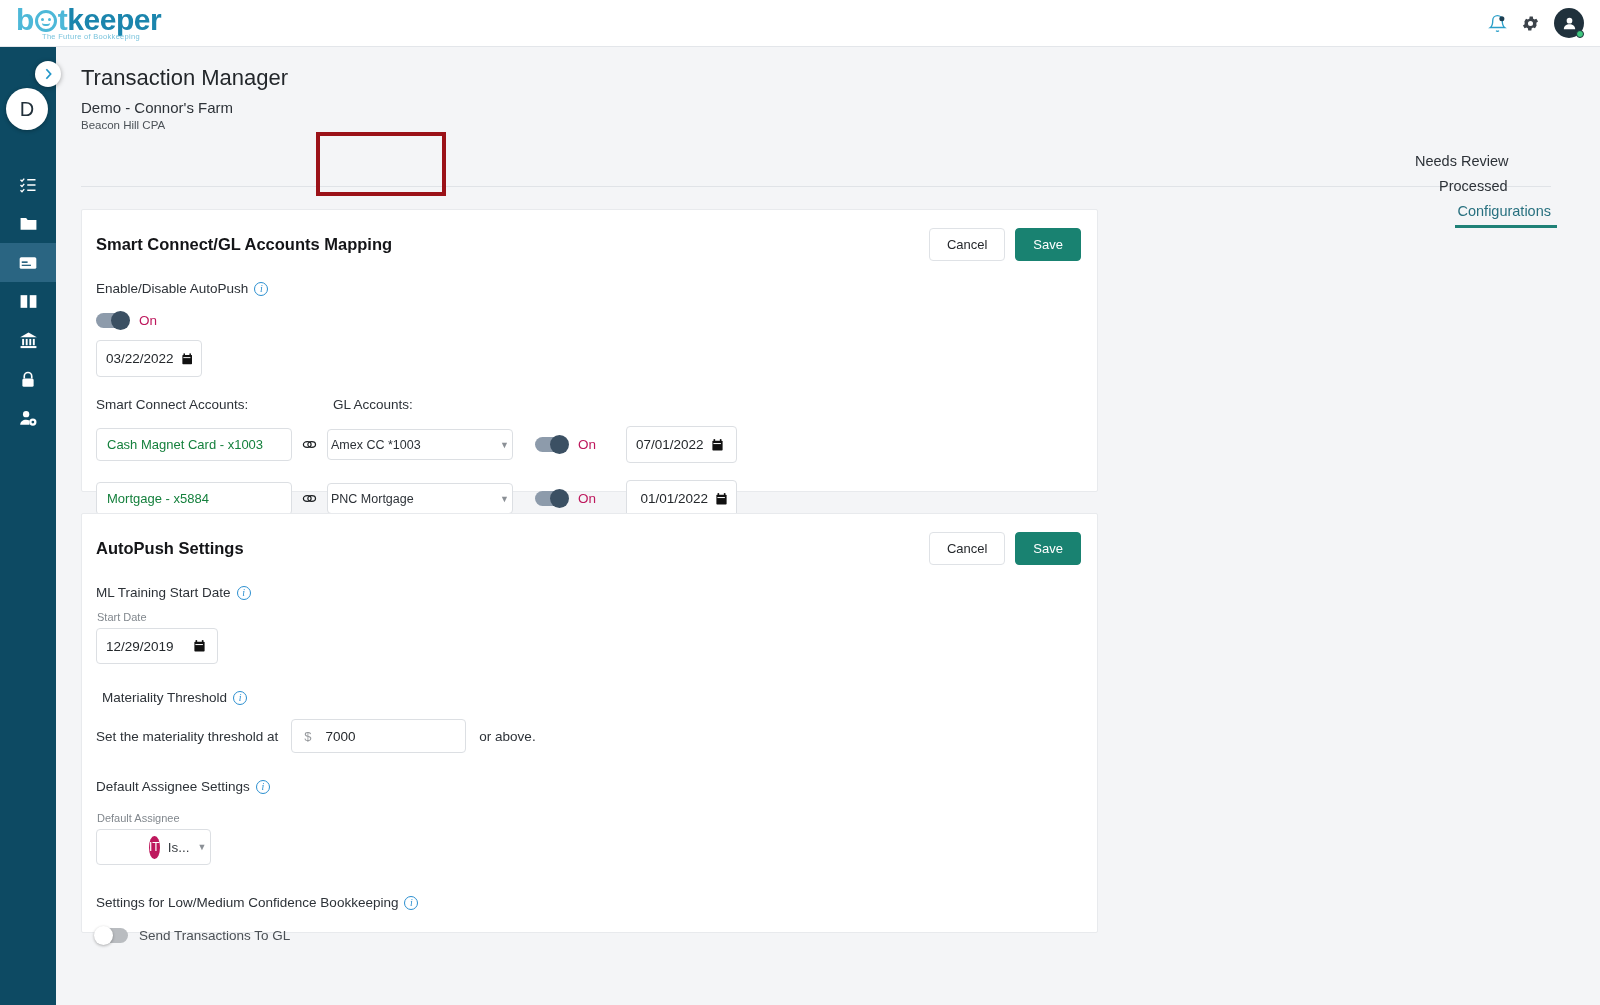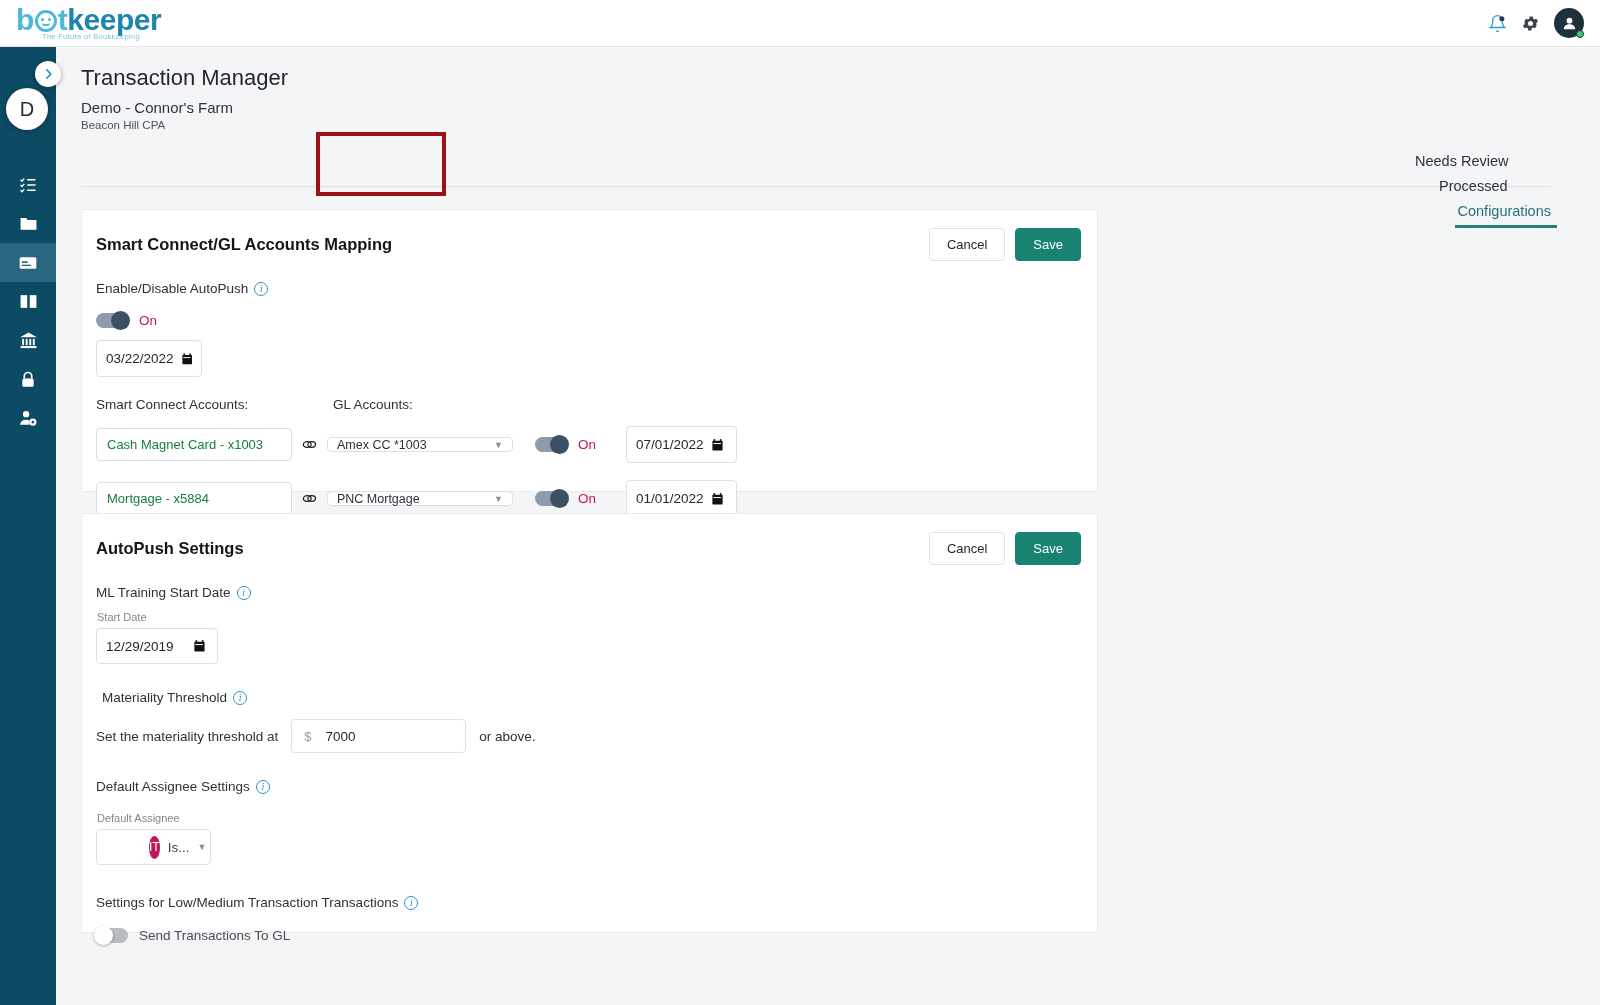--- a/index.html
+++ b/index.html
@@ -147,21 +147,21 @@
 
   .col-head { font-size: 13.5px; color: #2d3238; }
 
   .text-box {
     border: 1px solid #dcdfe3; border-radius: 4px; background: #fff;
     height: 33px; display: flex; align-items: center; padding: 0 10px;
     font-size: 13px; color: #15803d;
   }
   .select-box {
     border: 1px solid #dcdfe3; border-radius: 4px; background: #fff;
-    height: 15px; display: flex; align-items: center; padding: 0 9px;
+    height: 31px; display: flex; align-items: center; padding: 0 3px;
     font-size: 12.5px; color: #2d3238; cursor: pointer;
   }
   .caret { margin-left: auto; color: #8b9096; font-size: 9px; }
 
   .small-lbl { font-size: 11px; color: #81878d; }
 
   .assignee-box {
     border: 1px solid #dcdfe3; border-radius: 4px; background: #fff;
     height: 36px; width: 115px; display: flex; align-items: center;
     padding: 0 8px; gap: 8px; cursor: pointer;
@@ -363,21 +363,21 @@
       <div class="select-box" style="width:186px;">
           <span>PNC Mortgage</span>
           <span class="caret">▼</span>
         </div>
       <div class="toggle-row" style="margin-left:22px; width:75px;">
         <div class="toggle on">
             <div class="knob"></div>
           </div>
         <span class="toggle-lbl">On</span>
       </div>
-      <div class="date-box" style="width:111px; margin-left:16px;">
+      <div class="date-box" style="width:111px; margin-left:16px;justify-content:flex-end;">
         <span>01/01/2022</span>
         <svg class="cal-icon" width="11" height="12" viewBox="0 0 14 15" fill="#111">
             <rect x="0.5" y="2" width="13" height="12.5" rx="1"></rect>
             <rect x="2" y="0" width="2" height="3"></rect>
             <rect x="10" y="0" width="2" height="3"></rect>
             <rect x="1.8" y="5" width="9.5" height="1.3" fill="#fff"></rect>
           </svg>
       </div>
     </div>
 
@@ -450,21 +450,21 @@
       <span class="info-i">i</span>
     </div>
     <div class="small-lbl" style="margin:18px 0 0 15px;">Default Assignee</div>
     <div class="assignee-box" style="margin:5px 0 0 14px;">
       <span class="assignee-av">IT</span>
       <span class="assignee-txt">Is...</span>
       <span class="caret">▼</span>
     </div>
 
     <div class="field-label" style="margin:30px 0 0 14px;">
-      <span>Settings for Low/Medium Transaction Transactions</span>
+      <span>Settings for Low/Medium Confidence Bookkeeping</span>
       <span class="info-i">i</span>
     </div>
     <div class="toggle-row" style="margin:18px 0 0 14px;">
       <div class="toggle off">
           <div class="knob"></div>
         </div>
       <span class="toggle-lbl" style="color:#4b5055;">Send Transactions To GL</span>
     </div>
   </div>
 </div>

